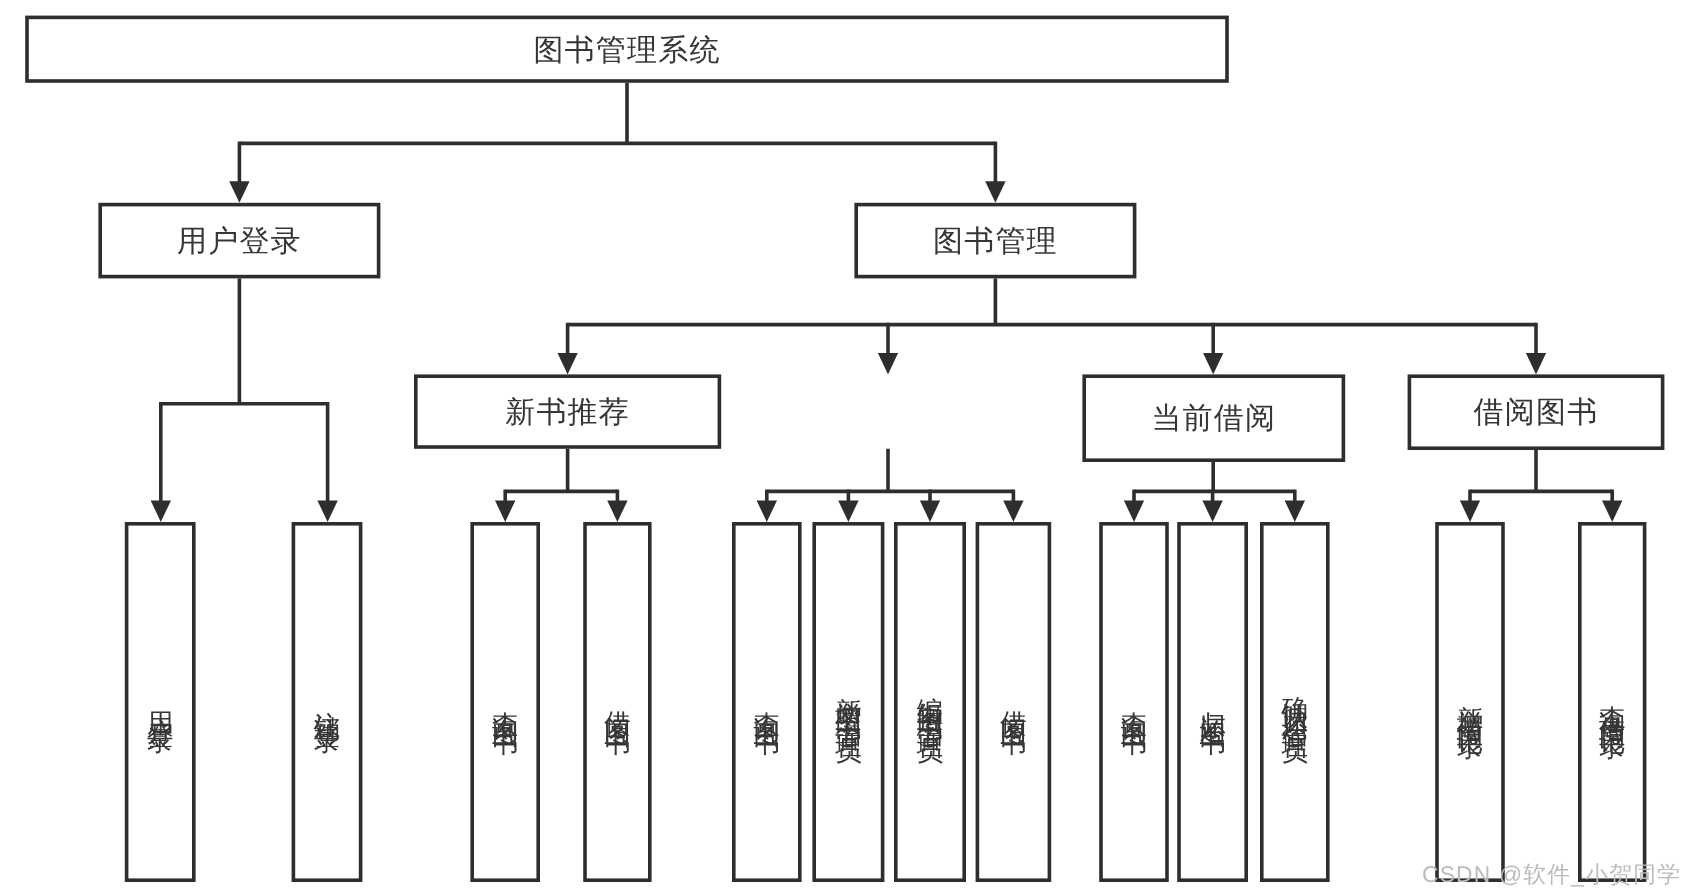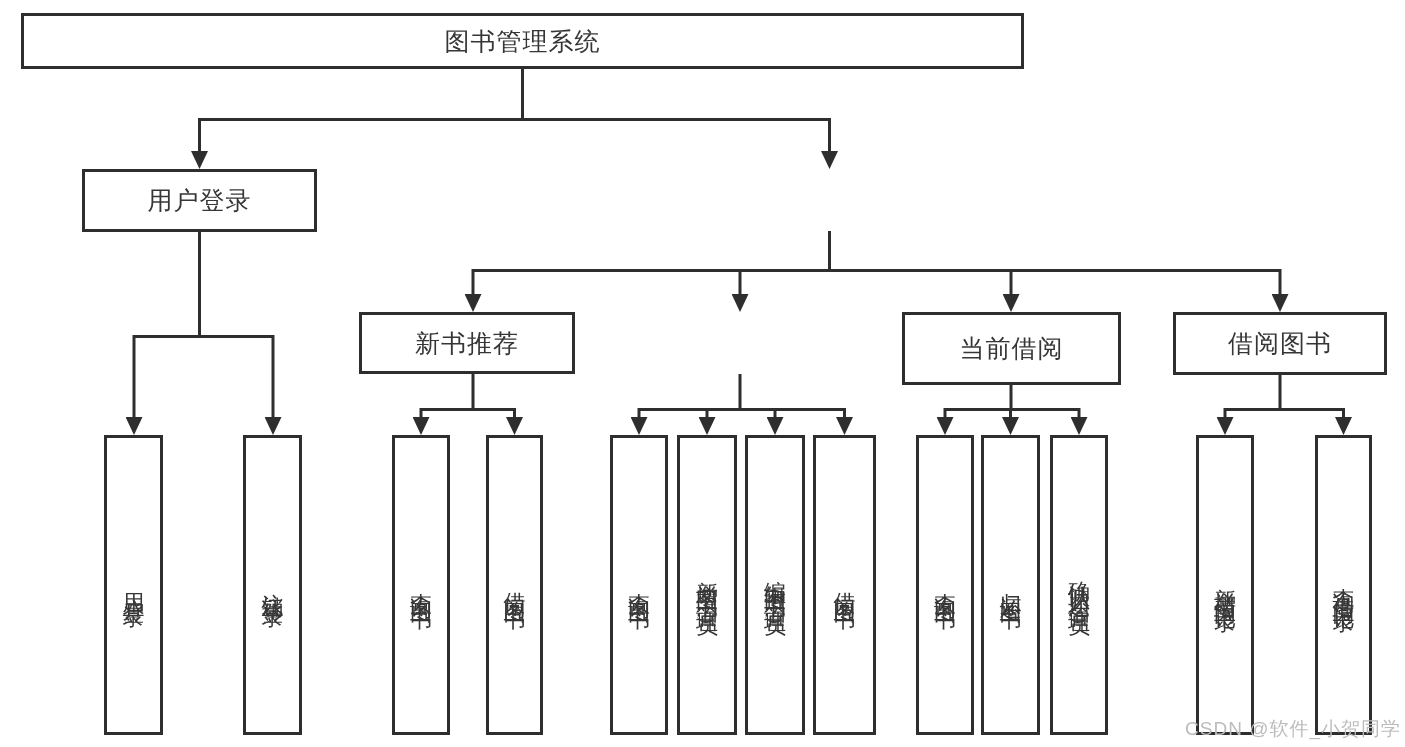--- a/index.html
+++ b/index.html
@@ -99,22 +99,25 @@
     <line class="arrow" x1="1343.5" y1="408" x2="1343.5" y2="418" marker-end="url(#ah)"></line>
   </svg>
 
   <div class="node" style="left:21px;top:13px;width:1003px;height:56px">
     <span>图书管理系统</span>
   </div>
 
   <div class="node" style="left:82px;top:169px;width:235px;height:63px">
     <span>用户登录</span>
   </div>
+  <div class="node" style="left:712px;top:169px;width:235px;height:63px">
+    <span>图书管理</span>
+  </div>
 
-  <div class="node" style="left:359px;top:312px;width:216px;height:62px">
+  <div class="node" style="left:345px;top:312px;width:256px;height:62px">
     <span>新书推荐</span>
   </div>
   <div class="node" style="left:902px;top:312px;width:219px;height:73px">
     <span>当前借阅</span>
   </div>
   <div class="node" style="left:1173px;top:312px;width:214px;height:63px">
     <span>借阅图书</span>
   </div>
 
   <div class="node leaf" style="left:104px;top:435px;width:59px;height:300px">

